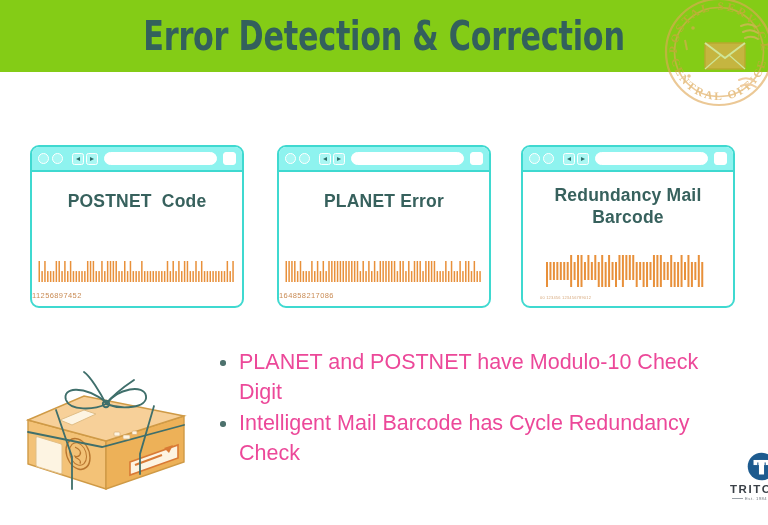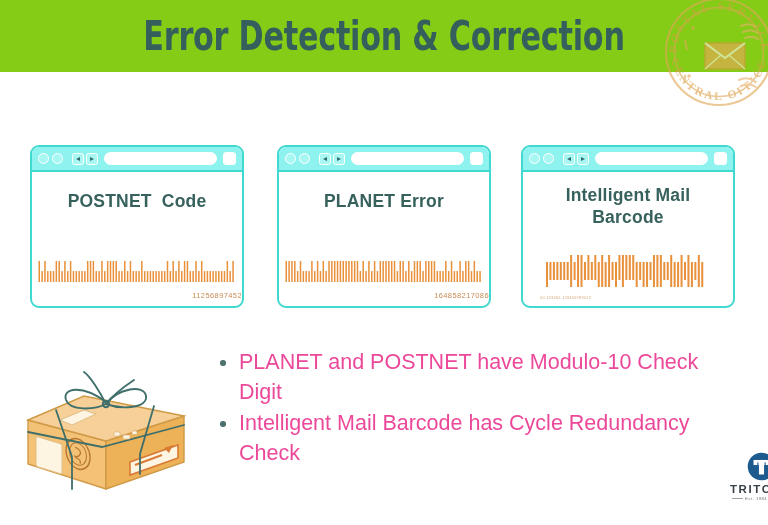--- a/index.html
+++ b/index.html
@@ -153,21 +153,21 @@
   #window-imb .window-heading { top: 12px; }
 
   .barcode-zone {
     position: absolute;
     left: 0;
     right: 0;
     bottom: 8px;
   }
   .barcode-svg { display: block; margin: 0 auto; }
   .barcode-digits {
-    text-align: right;
+    text-align: left;
     font-family: "Liberation Sans", sans-serif;
     font-size: 7.5px;
     color: #c98b54;
     letter-spacing: 0.4px;
     margin-top: 8px;
   }
   #imb-digits {
     text-align: left;
     padding-left: 17px;
     font-size: 4px;
@@ -483,21 +483,21 @@
     <span class="tb-dot"></span>
     <span class="tb-dot"></span>
     <span class="tb-nav">
       <span class="tb-navbtn">◂</span>
       <span class="tb-navbtn">▸</span>
     </span>
     <span class="tb-urlbar"></span>
     <span class="tb-square"></span>
   </div>
   <div class="window-body">
-    <div class="window-heading">Intelligent Mail
+    <div class="window-heading">Redundancy Mail
 Barcode</div>
     <div class="barcode-zone">
       <svg class="barcode-svg" id="bc-imb" width="180" height="40" viewBox="0 0 180 40">
           <rect x="8.00" y="9" width="2" height="25" fill="#e8903a"></rect>
           <rect x="11.45" y="9" width="2" height="18" fill="#e8903a"></rect>
           <rect x="14.90" y="9" width="2" height="18" fill="#e8903a"></rect>
           <rect x="18.35" y="9" width="2" height="18" fill="#e8903a"></rect>
           <rect x="21.80" y="9" width="2" height="18" fill="#e8903a"></rect>
           <rect x="25.25" y="9" width="2" height="18" fill="#e8903a"></rect>
           <rect x="28.70" y="9" width="2" height="18" fill="#e8903a"></rect>

